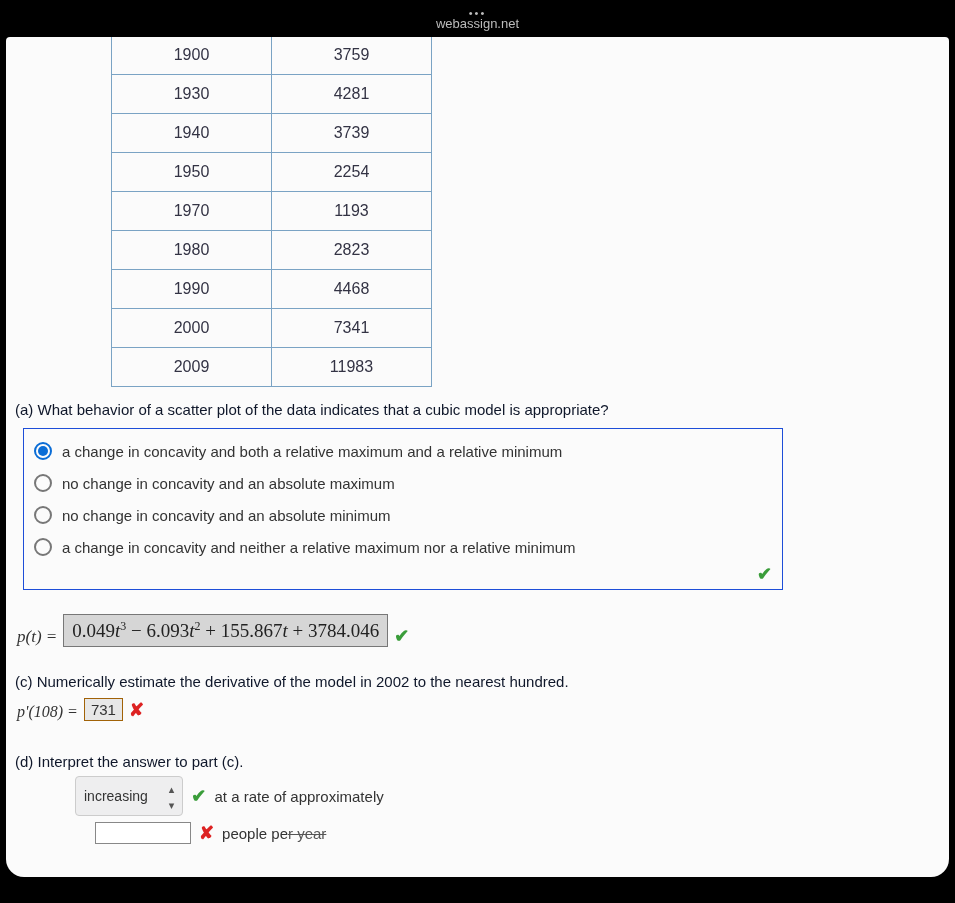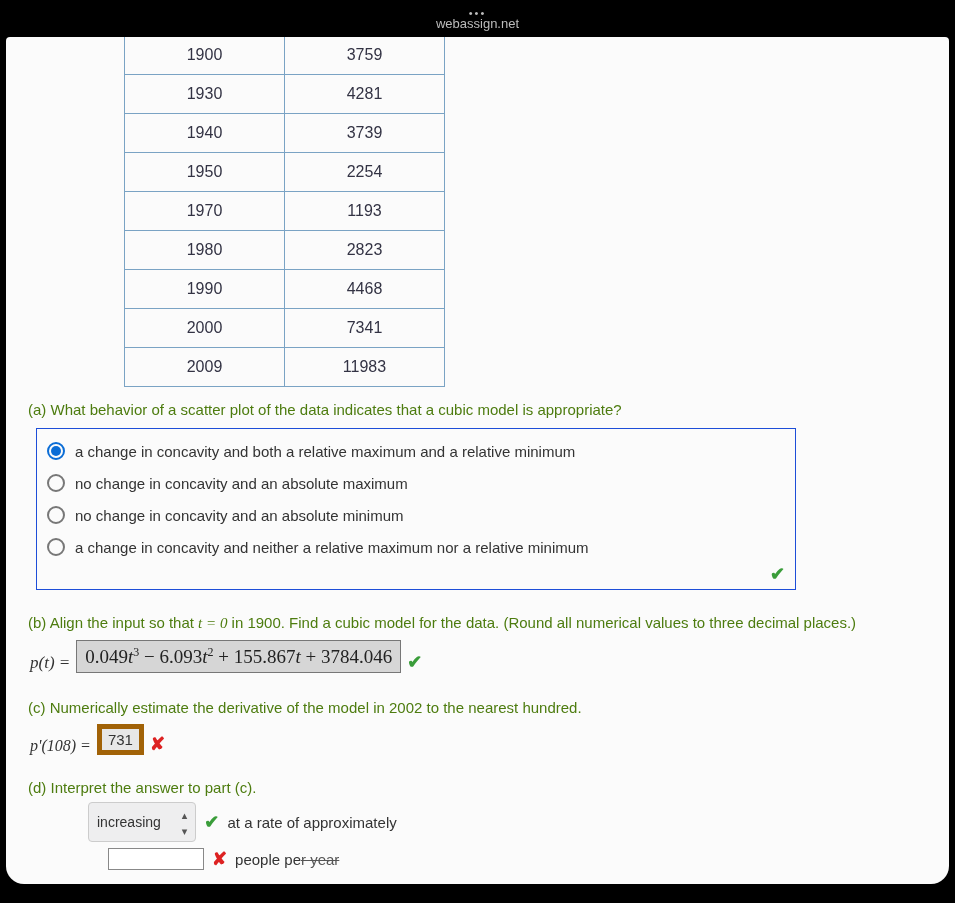--- a/index.html
+++ b/index.html
@@ -19,39 +19,39 @@
     text-align: center;
     color: #bbb;
     font-size: 13px;
     padding: 2px 0 6px;
     position: relative;
   }
   .url-dots { color:#bbb; letter-spacing:2px; display:block; line-height:6px; font-size:11px;}
   .page {
     background: #fbfbfb;
     border-radius: 4px 4px 18px 18px;
-    padding: 0 4px 14px 16px;
+    padding: 0 4px 14px 3px;
     min-height: 840px;
     overflow: hidden;
   }
   .content { padding: 0 2px 0 2px; }
   table.data {
     border-collapse: collapse;
     margin-left: 100px;
     margin-top: -2px;
   }
   table.data td {
     border: 1px solid #7aa3c4;
     padding: 10px 0;
     text-align: center;
     color: #334;
     font-size: 16px;
     width: 160px;
   }
-  .qtext { margin: 14px 4px 6px 4px; color:#4d7c0f; }
+  .qtext { margin: 14px 4px 6px 4px; color:#0f172a; }
   .radio-box {
     border: 1px solid #1d4ed8;
     margin: 4px 0 0 12px;
     padding: 6px 8px 26px 8px;
     position: relative;
     display: inline-block;
     min-width: 760px;
   }
   .radio-row { display:flex; align-items:center; gap:10px; padding:7px 2px; color:#333;}
   .radio {
@@ -74,37 +74,37 @@
     border:1px solid #777;
     padding:4px 8px;
     font-family:'Times New Roman', serif;
     font-size:19px;
     color:#222;
     display:inline-block;
   }
   .answer-box sup { font-size:12px; vertical-align: super; }
   .small-box {
     background:#e7e7e7;
-    border:5px solid #a16207;
+    border:1px solid #a16207;
     padding:2px 6px;
     font-family: Arial, sans-serif;
     font-size:15px;
     display:inline-block;
     min-width:34px;
     text-align:left;
   }
   .empty-box {
     background:#fff;
     border:1px solid #888;
     display:inline-block;
     width:96px; height:22px;
     vertical-align: middle;
   }
   .part-c { margin: 26px 4px 0 4px; }
-  .part-d { margin: 24px 4px 0 4px; }
+  .part-d { margin: 32px 4px 0 4px; }
   .select-pill {
     display:inline-flex; align-items:center; gap:21px;
     background:#eeeeef; border:1px solid #ccc; border-radius:4px;
     padding:3px 8px; font-size:14px; color:#333;
   }
   .chev { font-size:11px; color:#555; line-height:8px; }
   .year-red { color:#b00000; font-weight:500; }
   .inline-row { display:flex; align-items:center; flex-wrap:wrap; gap:8px; margin-top:6px; margin-left:60px;}
   .inline-row2 { display:flex; align-items:center; flex-wrap:wrap; gap:8px; margin-top:6px; margin-left:80px;}
   .struck { text-decoration: line-through; color:#555;}
@@ -181,25 +181,20 @@
             <div class="radio-row">
               <span class="radio"></span>
               <span>a change in concavity and neither a relative maximum nor a relative minimum</span>
             </div>
           </div>
         <span class="check-icon check-corner">✔</span>
       </div>
 
       
       <div class="part-b">
-        <div class="qtext" style="margin-left:0;">
-          <span>(b) Align the input so that </span>
-          <span class="mathvar">t = 0</span>
-          <span> in 1900. Find a cubic model for the data. (Round all numerical values to three decimal places.)</span>
-        </div>
         <div class="eqline">
           <span class="mathvar" style="font-size:17px;">p(t) = </span>
           <span class="answer-box">
             <span>0.049</span><span class="mathvar">t</span><sup>3</sup>
             − <span>6.093</span><span class="mathvar">t</span><sup>2</sup>
             + <span>155.867</span><span class="mathvar">t</span>
             + <span>3784.046</span>
           </span>
           <span class="check-icon">✔</span>
         </div>

